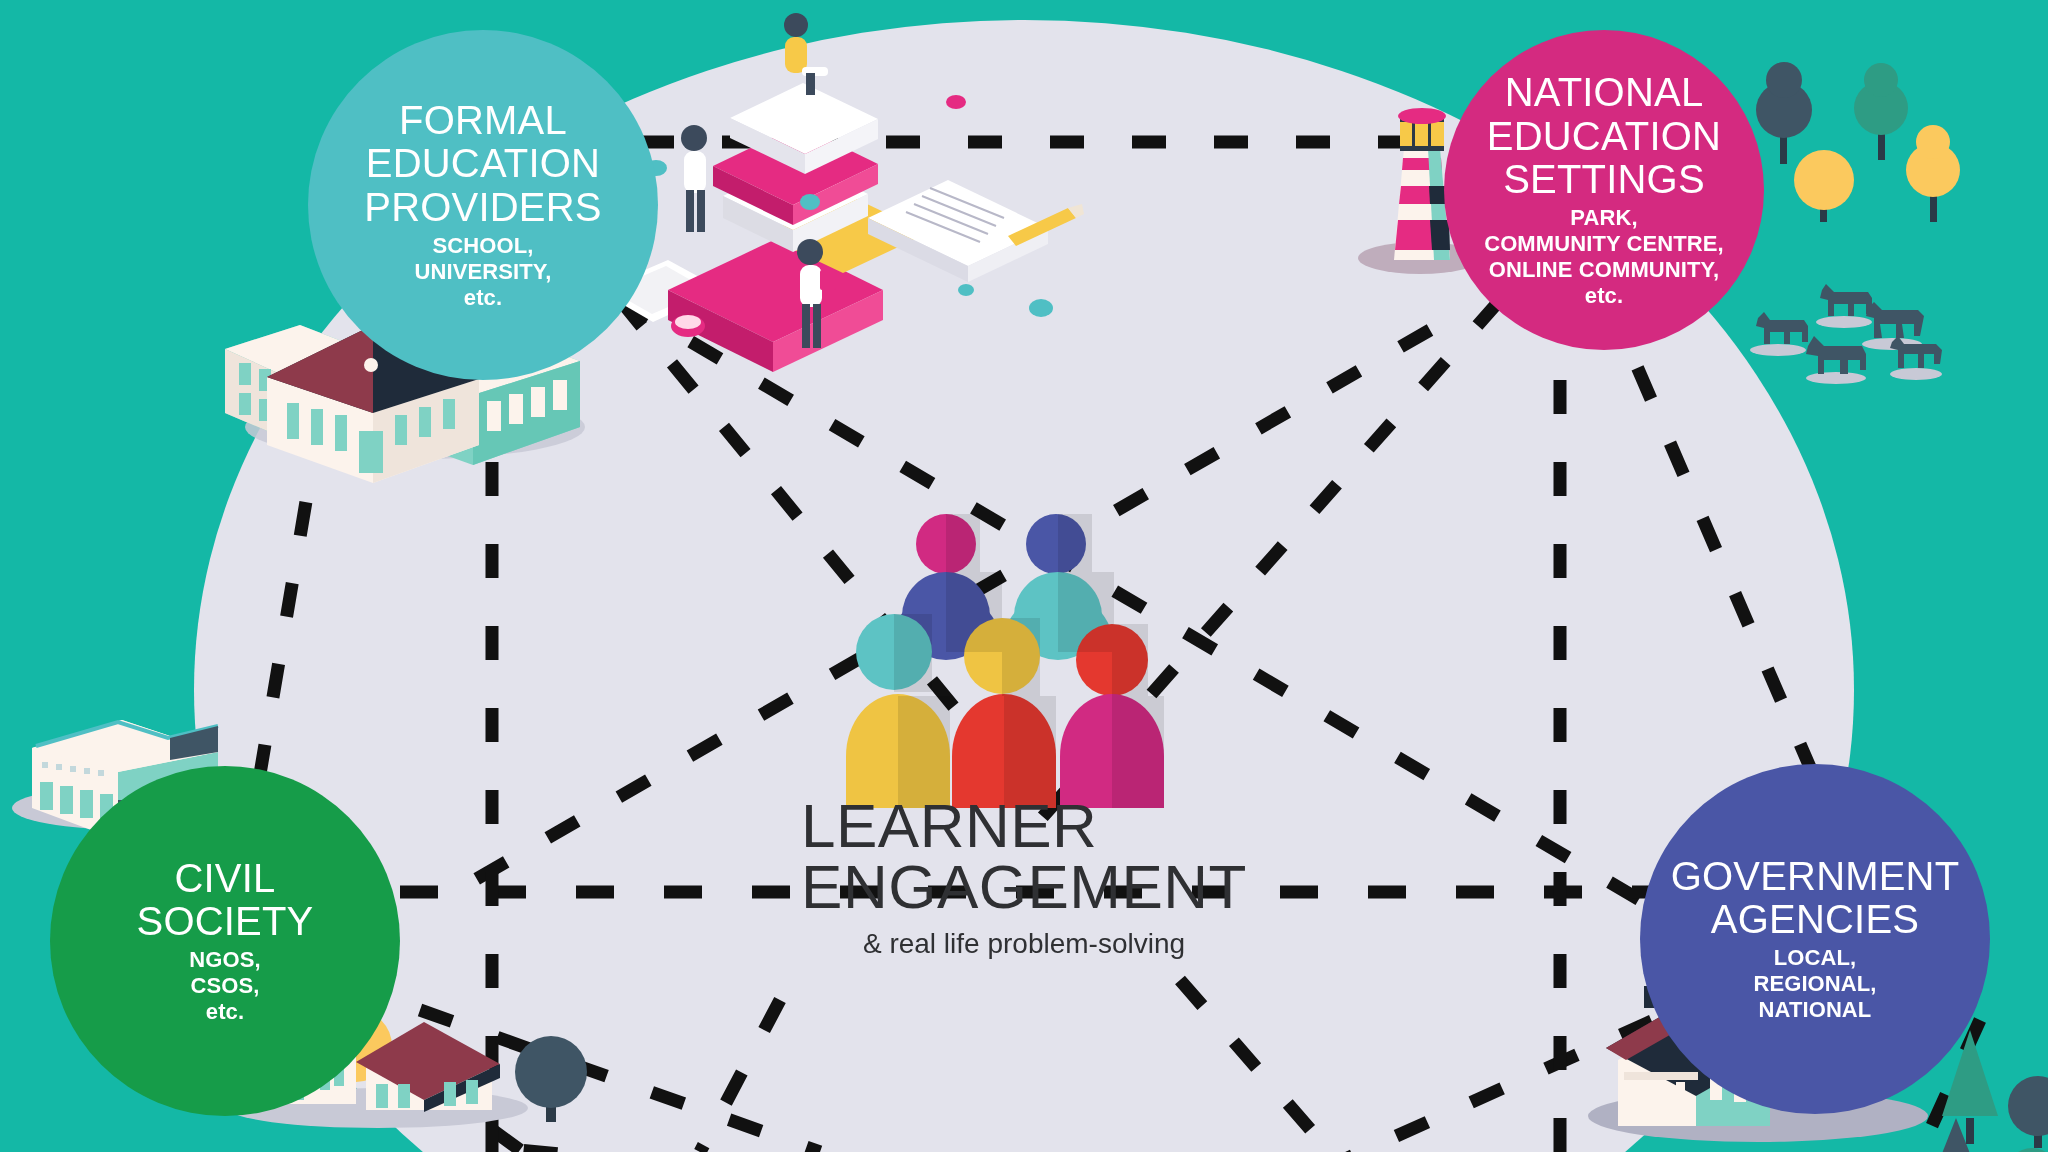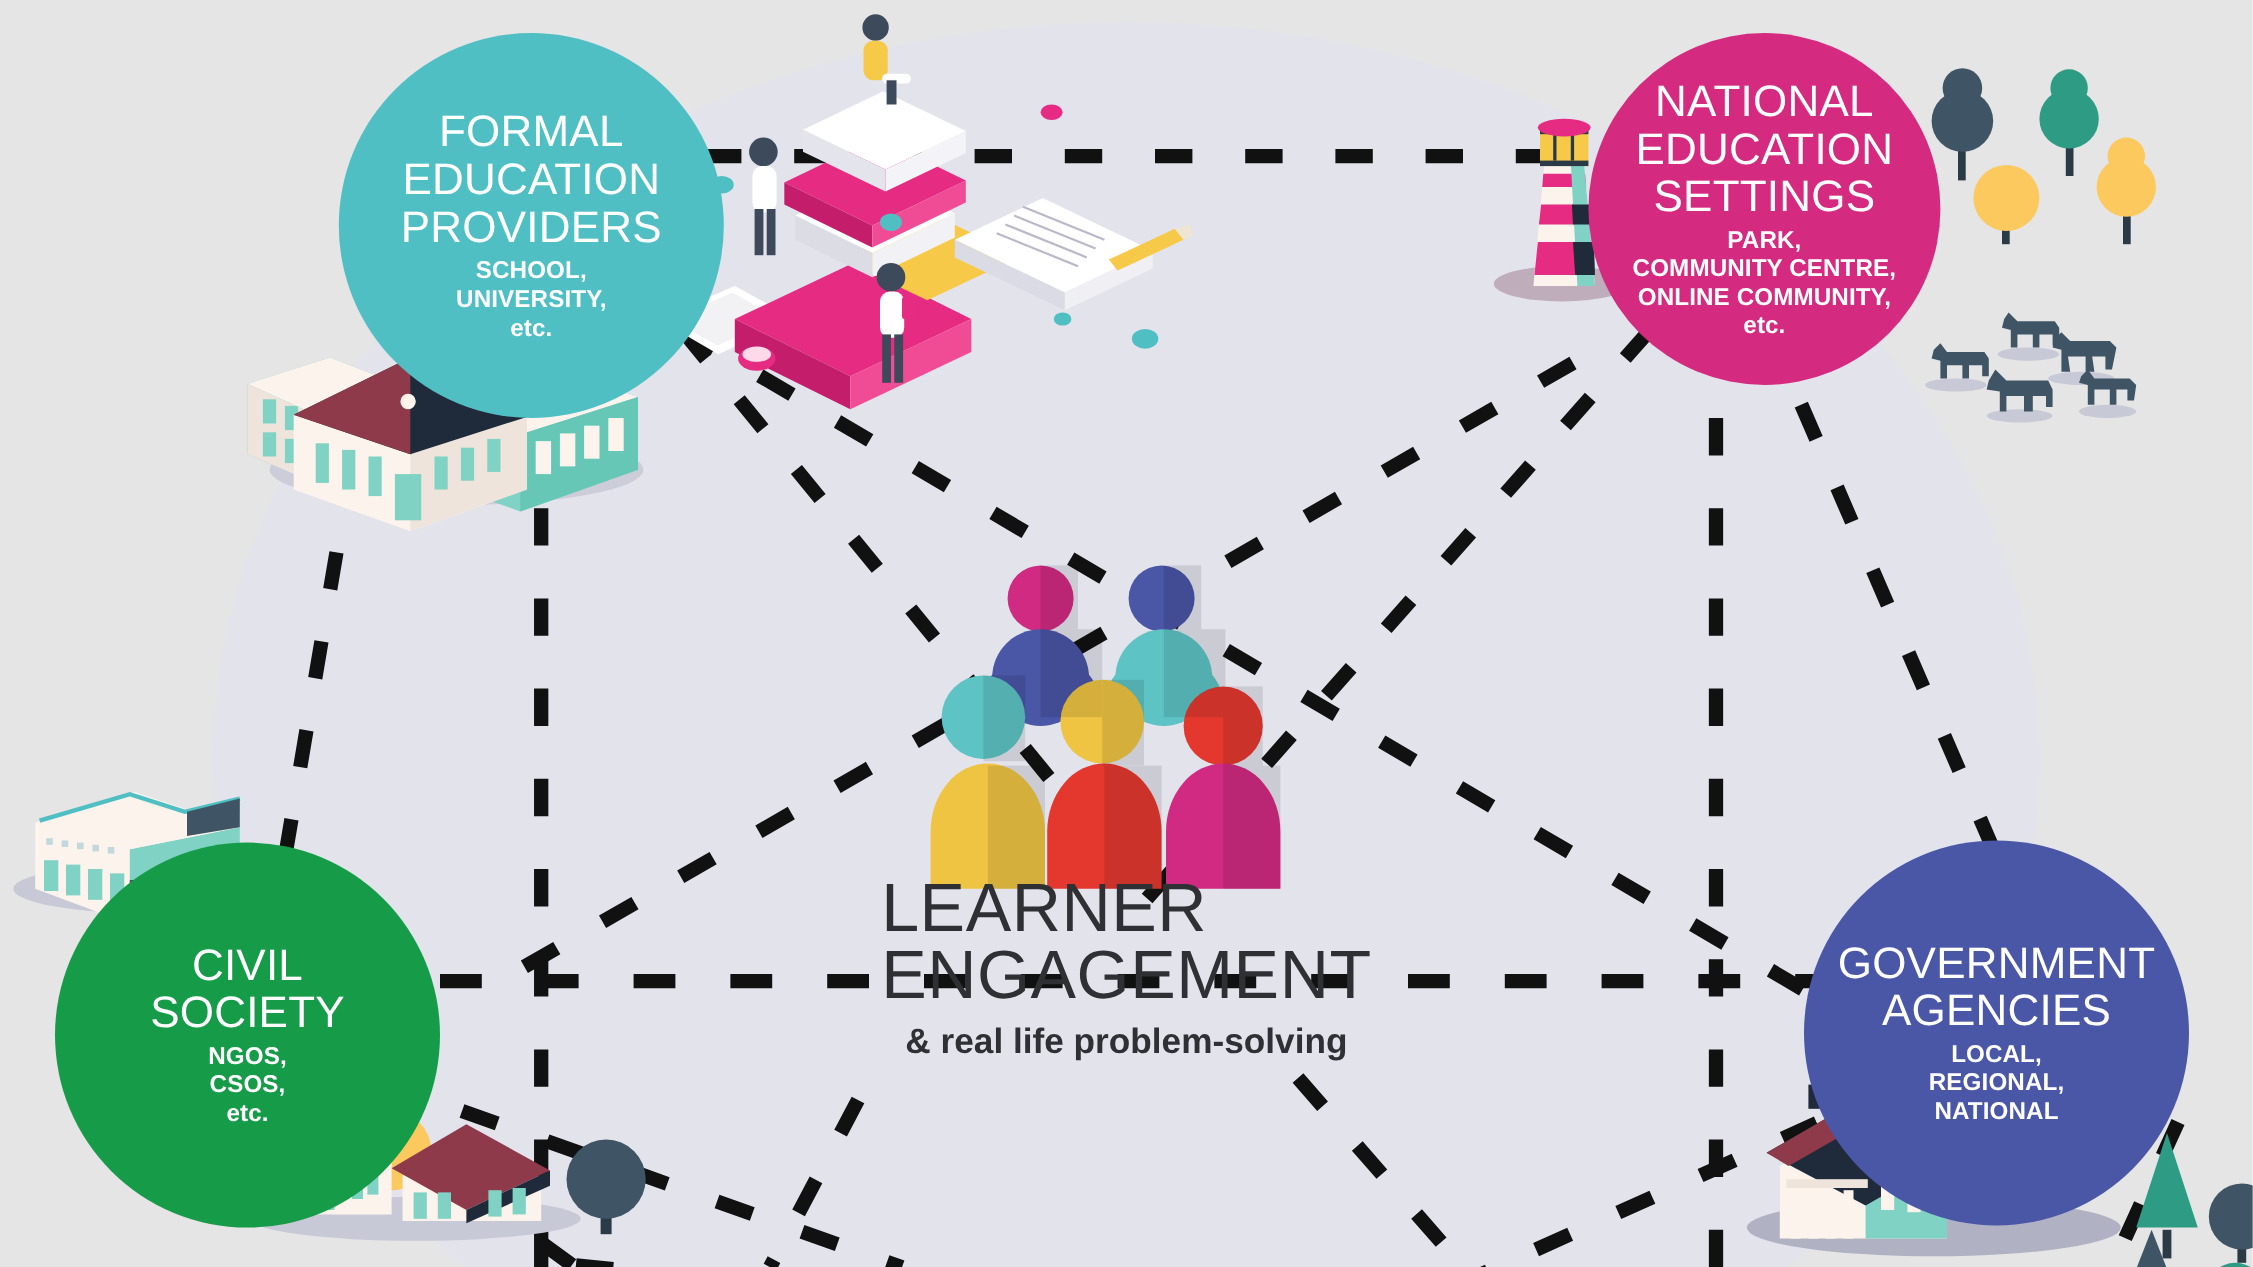--- a/index.html
+++ b/index.html
@@ -7,21 +7,21 @@
     padding: 0;
     background: #ffffff;
   }
   body {
     font-family: "Liberation Sans", sans-serif;
   }
   #stage {
     position: relative;
     width: 2048px;
     height: 1152px;
-    background: #e5e5e5;
+    background: #14b8a6;
     overflow: hidden;
   }
   #svgroot {
     position: absolute;
     inset: 0;
     width: 2048px;
     height: 1152px;
   }
   .node {
     position: absolute;
@@ -77,22 +77,22 @@
   #center-title {
     font-size: 62px;
     line-height: 0.98;
     font-weight: 400;
     text-align: left;
     margin-top: 8px;
     color: #2f3033;
     letter-spacing: 0.5px;
   }
   #center-sub {
-    font-size: 32px;
-    font-weight: bold;
+    font-size: 28px;
+    font-weight: normal;
     text-align: left;
     margin-top: 10px;
     color: #2f3033;
   }
 </style>
 </head>
 <body>
 
 <div id="stage">
 

